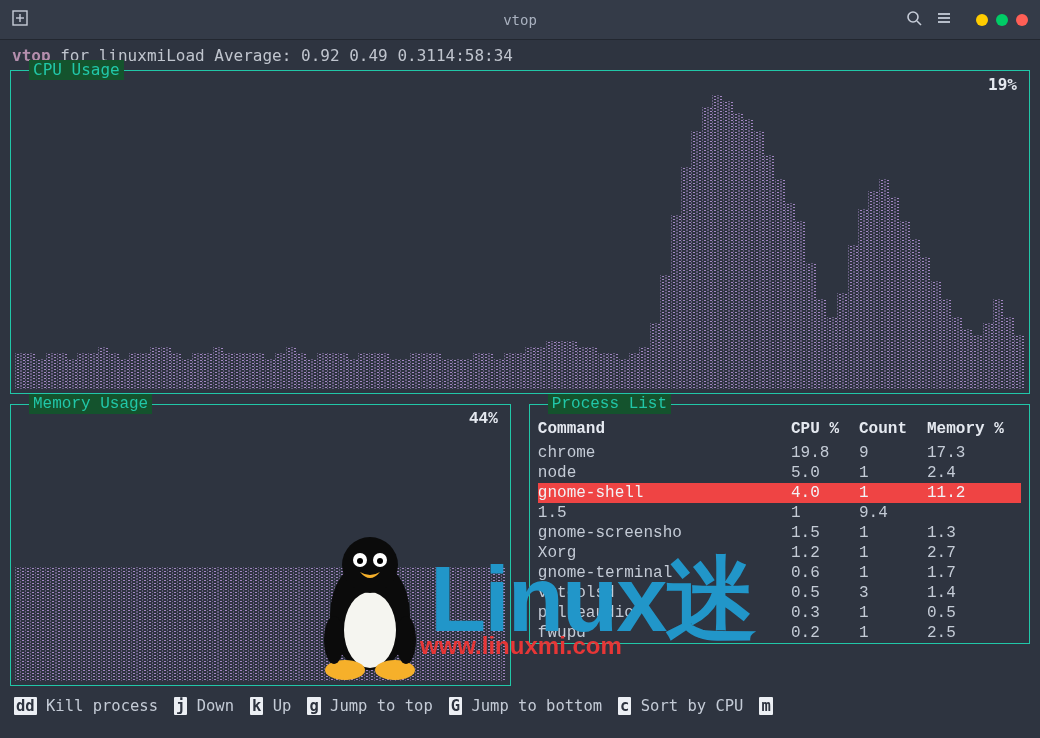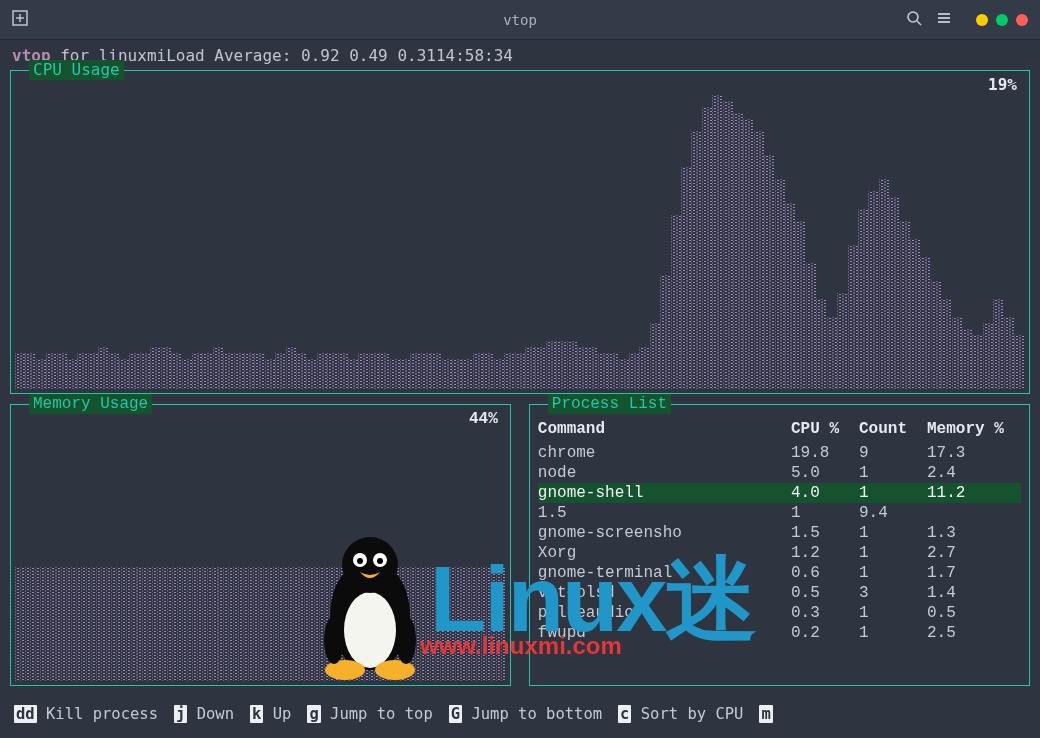--- a/index.html
+++ b/index.html
@@ -42,34 +42,34 @@
   .panel { border:1px solid #21c7a8; position:relative; margin:2px 2px; }
   .panel-title {
     position:absolute; top:-11px; left:18px; background:#14532d; padding:0 4px; color:#21c7a8;
   }
   .panel-value {
     position:absolute; top:4px; right:12px; color:#e5e9f0; font-weight:bold;
   }
   .cpu-panel { height:324px; }
   .mem-row { display:flex; gap:14px; margin-top:8px;font-family:Liberation Mono, monospace;}
   .mem-panel { flex:1 1 50%; height:282px; position:relative;}
-  .proc-panel { flex:1 1 50%; height:282px; padding:6px 8px 4px 8px; }
+  .proc-panel { flex:1 1 50%; height:240px; padding:6px 8px 4px 8px; }
   .proc-header, .proc-row {
     display:grid;
     grid-template-columns: 1fr 64px 64px 94px;
     gap:4px;
   }
   .proc-header span { color:#e5e9f0; font-weight:bold; }
   .proc-row span { color:#c4cbd6; }
-  .proc-row.sel { background:#14532d; }
+  .proc-row.sel { background:#ef4444; }
   .proc-row.sel span { color:#f2f2f6; }
   .proc-list { margin-top:4px; }
   
   .footer {
-    margin-top:14px;
+    margin-top:6px;
     padding:2px 6px;
     display:flex;
     gap:16px;
     font-size:15.5px;
     color:#c4cbd6;
   }
   .key { background:#eceff4; color:#2e3440; padding:0 2px; border-radius:1px; font-weight:bold;}
   
   .chart-area {
     position:absolute; left:4px; right:4px; bottom:4px; top:18px;

